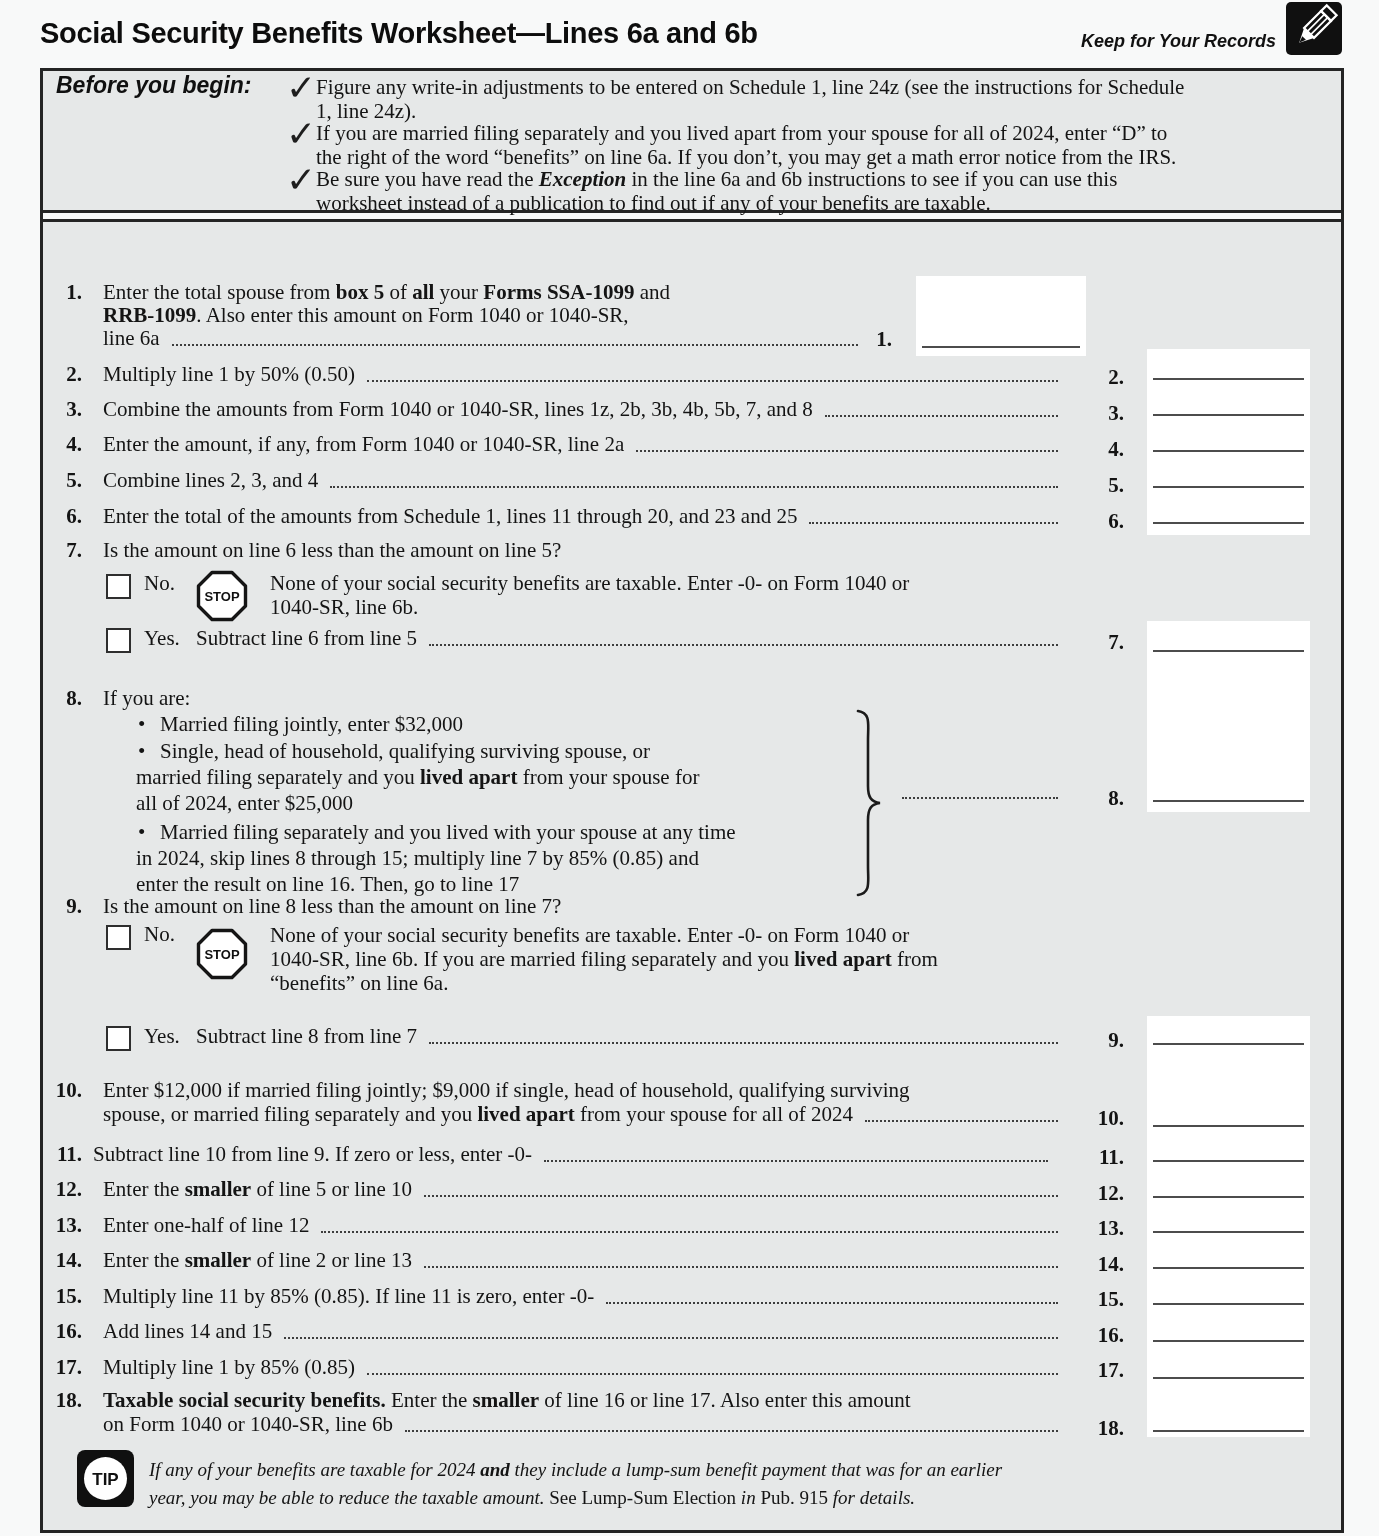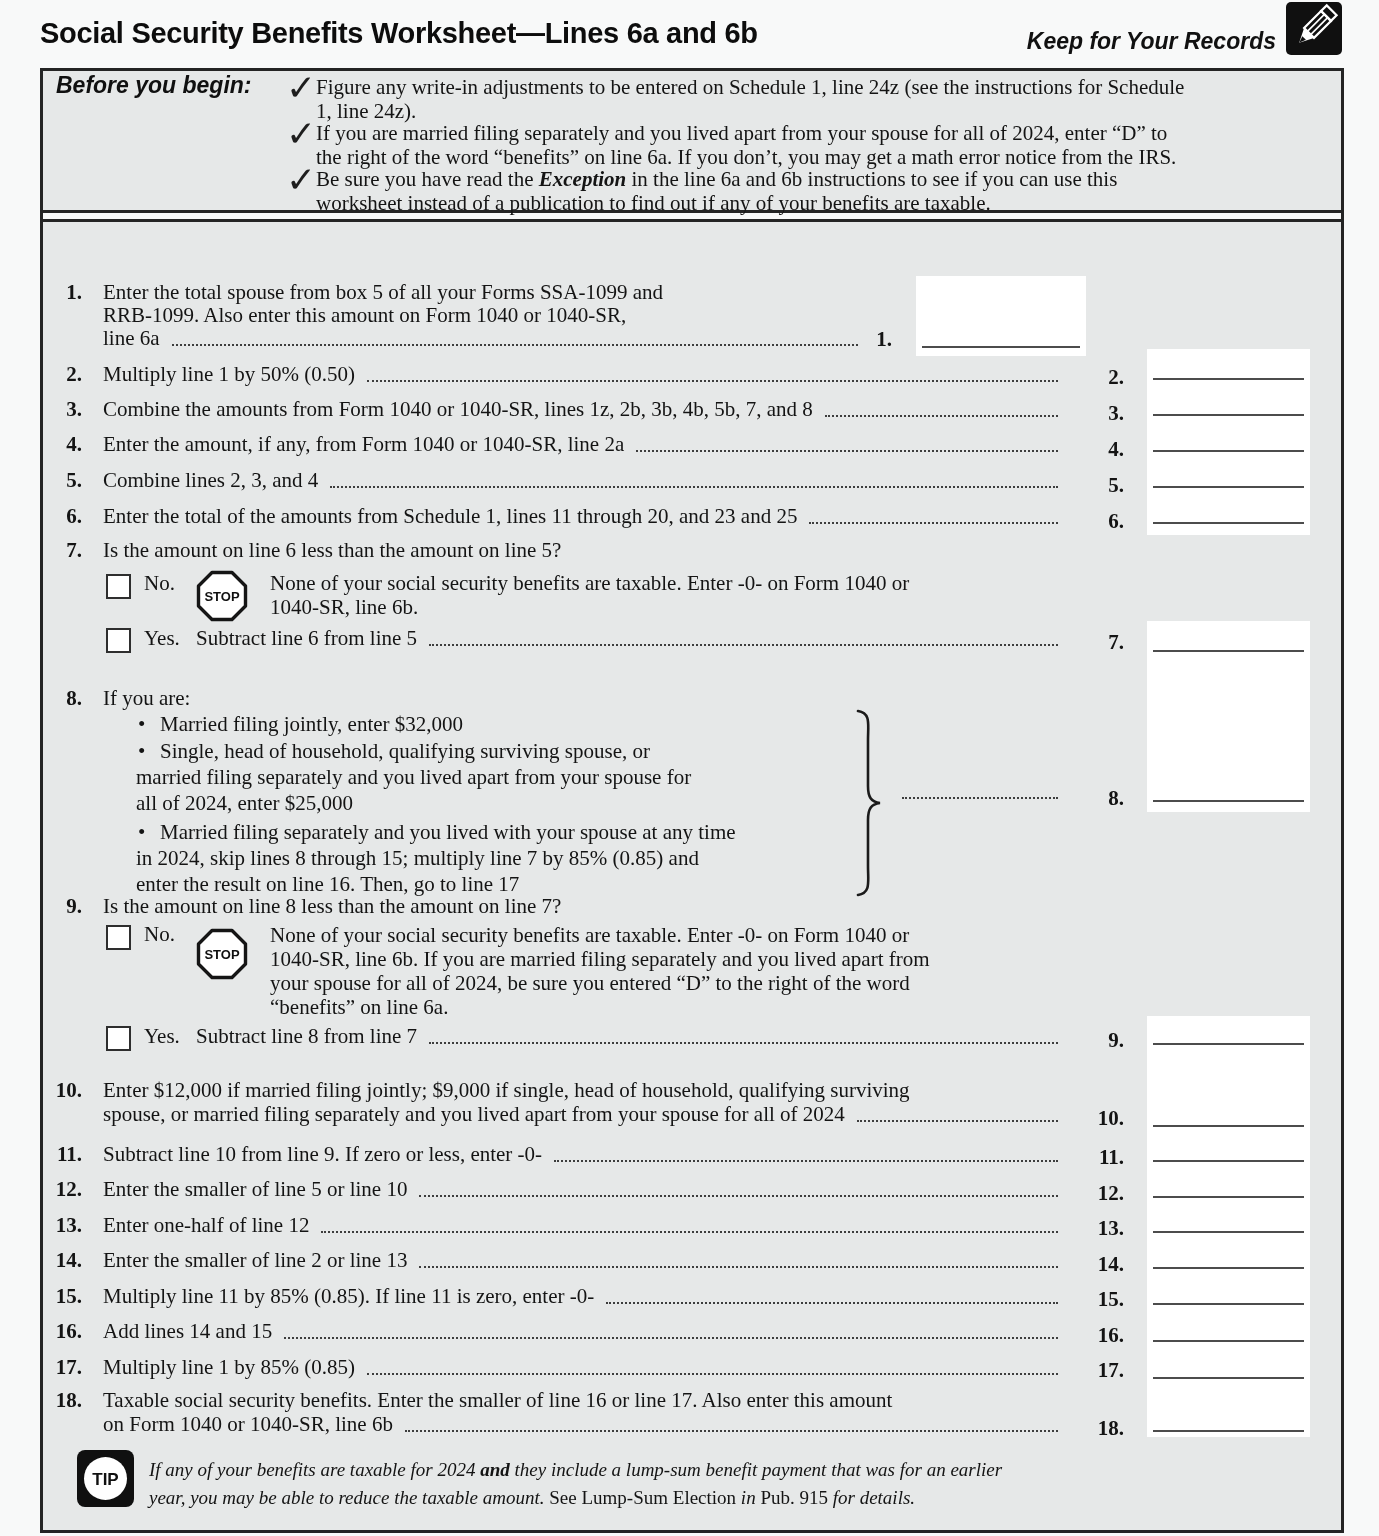--- a/index.html
+++ b/index.html
@@ -1,38 +1,38 @@
 <!DOCTYPE html>
 <html><head>
 <meta charset="utf-8">
 <style>
   html,body{margin:0;padding:0;background:#f8f9f9;}
   #page{position:relative;width:1379px;height:1536px;background:#f8f9f9;
         font-family:"Liberation Serif",serif;font-size:21px;color:#141414;line-height:23.5px;overflow:hidden;}
   .abs{position:absolute;}
   .title{left:40px;top:22px;font-family:"Liberation Sans",sans-serif;font-size:29px;font-weight:bold;letter-spacing:-0.3px;color:#0d0d0d;}
-  .keep{right:103px;top:30px;font-family:"Liberation Sans",sans-serif;font-style:italic;font-weight:600;font-size:23px;color:#111;}
+  .keep{right:103px;top:30px;font-family:"Liberation Sans",sans-serif;font-style:italic;font-weight:600;font-size:18px;color:#111;}
   .pencil{left:1286px;top:2px;}
   .frame{left:40px;top:68px;width:1304px;height:1465px;border:3px solid #242424;box-sizing:border-box;background:#f8f9f9;}
   .before-area{height:142px;background:#e6e8e8;border-bottom:3px solid #242424;box-sizing:border-box;}
   .gap-area{height:6px;background:#f8f9f9;}
   .main-area{height:1311px;background:#e6e8e8;border-top:3px solid #242424;box-sizing:border-box;}
   .before-label{left:56px;top:74px;font-family:"Liberation Sans",sans-serif;font-weight:bold;font-style:italic;font-size:23px;color:#101010;}
   .check{font-family:"DejaVu Sans",sans-serif;font-size:36px;line-height:40px;color:#1e1e1e;}
   .num{left:40px;width:42px;text-align:right;font-weight:bold;}
   .rlabel{left:1058px;width:66px;text-align:right;font-weight:bold;}
   .tline{white-space:nowrap;}
   .flexrow{display:flex;white-space:nowrap;}
   .leader{flex:1 1 auto;min-width:12px;border-bottom:2.5px dotted #3d3d3d;align-self:flex-end;margin:0 2px 5px 12px;height:0;}
   .hleader{border-bottom:2.5px dotted #3d3d3d;height:16px;}
   .checkbox{width:21px;height:21px;background:#fff;border:2.5px solid #2e2e2e;}
   .cblabel{font-weight:normal;}
   .wbox{position:absolute;background:#fff;}
   .uline{position:absolute;left:6px;right:6px;height:0;border-bottom:2.5px solid #4c4c4c;}
-  .s-b{font-weight:normal;}
+  .s-b{font-weight:bold;}
   .s-i{font-style:italic;}
   .s-bi{font-weight:bold;font-style:italic;}
   .s-r{font-style:normal;}
   .lh24 .tline{line-height:24px;}
   .tipText{font-size:19px;}
   .tipText .tline{line-height:27.5px;}
 </style>
 </head>
 <body>
 
@@ -196,41 +196,40 @@
   <div class="abs cblabel" style="left:144px;top:923px">No.</div>
   <div class="abs" style="left:196px;top:928px">
     <svg width="52" height="52" viewBox="0 0 52 52">
       <polygon points="16,2.5 36,2.5 49.5,16 49.5,36 36,49.5 16,49.5 2.5,36 2.5,16" fill="#fff" stroke="#151515" stroke-width="3.4" stroke-linejoin="round"></polygon>
       <text x="26" y="31" text-anchor="middle" font-size="13" font-weight="bold" font-family="Liberation Sans, sans-serif" fill="#101010">STOP</text>
     </svg>
   </div>
   <div class="abs lh24" style="left:270px;top:923px">
       <div class="tline"><span>None of your social security benefits are taxable. Enter -0- on Form 1040 or</span></div>
       <div class="tline"><span>1040-SR, line 6b. If you are married filing separately and you </span><span class="s-b">lived apart</span><span> from</span></div>
-      <div class="tline"><span>your spouse for all of 2024, be sure you entered “D” to the right of the word</span></div>
       <div class="tline"><span>“benefits” on line 6a.</span></div>
     </div>
   <div class="abs checkbox" style="left:106px;top:1026px"></div>
   <div class="abs cblabel" style="left:144px;top:1025px">Yes.</div>
   <div class="abs flexrow" style="left:196px;top:1025px;width:864px">
     <span class="t"><span>Subtract line 8 from line 7</span></span>
       <span class="leader"></span>
   </div>
   <div class="abs rlabel" style="top:1029px">9.</div>
 
   <div class="abs num" style="top:1079px">10.</div>
   <div class="abs tline" style="left:103px;top:1079px"><span>Enter $12,000 if married filing jointly; $9,000 if single, head of household, qualifying surviving</span></div>
   <div class="abs flexrow" style="left:103px;top:1103px;width:957px">
     <span class="t"><span>spouse, or married filing separately and you </span><span class="s-b">lived apart</span><span> from your spouse for all of 2024</span></span>
       <span class="leader"></span>
   </div>
   <div class="abs rlabel" style="top:1107px">10.</div>
 
   <div class="abs num" style="top:1143px">11.</div>
-  <div class="abs flexrow" style="left:103px;top:1143px;width:957px">
+  <div class="abs flexrow" style="left:93px;top:1143px;width:957px">
     <span class="t"><span>Subtract line 10 from line 9. If zero or less, enter -0-</span></span>
       <span class="leader"></span>
   </div>
   <div class="abs rlabel" style="top:1146px">11.</div>
 
   <div class="abs num" style="top:1178px">12.</div>
   <div class="abs flexrow" style="left:103px;top:1178px;width:957px">
     <span class="t"><span>Enter the </span><span class="s-b">smaller</span><span> of line 5 or line 10</span></span>
       <span class="leader"></span>
   </div>

